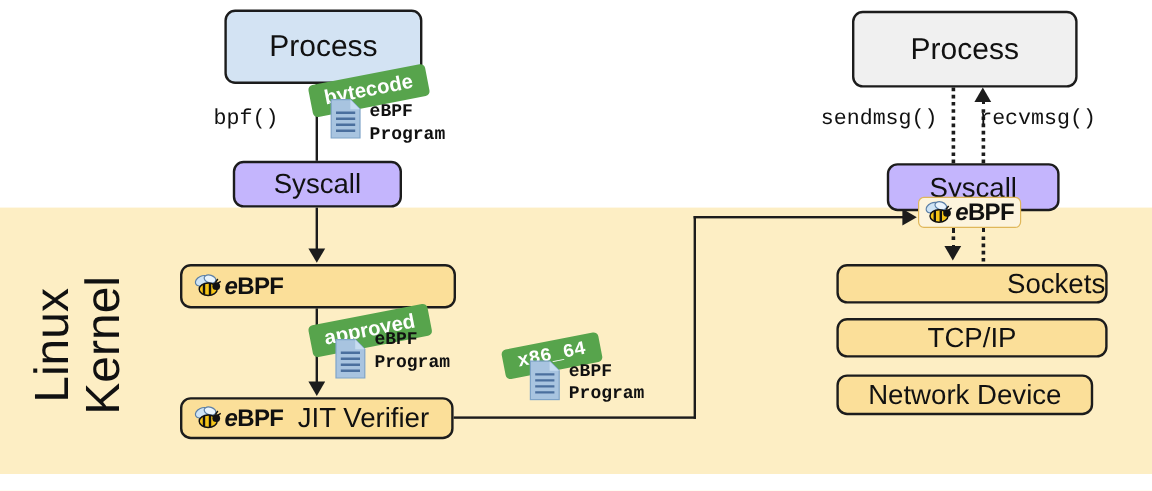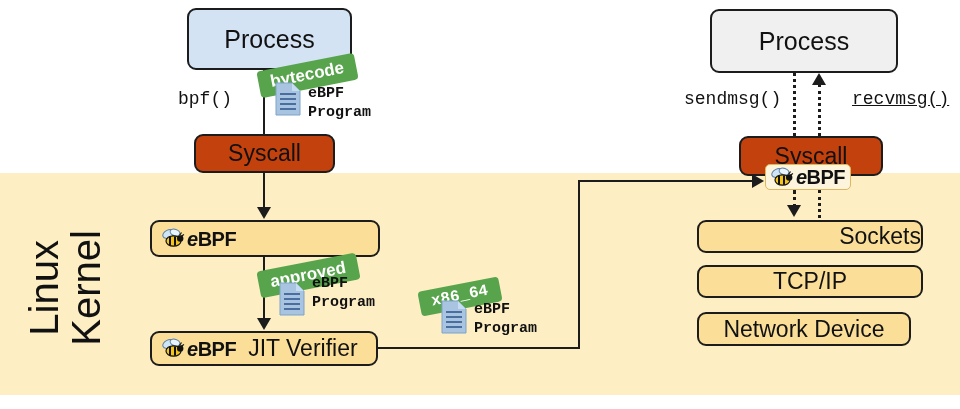--- a/index.html
+++ b/index.html
@@ -28,21 +28,21 @@
 
   
   .box{
     position:absolute;box-sizing:border-box;
     border:2px solid #1c1c1c;border-radius:9px;
     display:flex;align-items:center;justify-content:center;
     font-size:23px;color:#111;white-space:nowrap;
     font-family:"Liberation Sans", sans-serif;
   }
   .box.blue{background:#d3e3f3;}
-  .box.gray{background:#c2410c;}
+  .box.gray{background:#c4b5fd;}
   .box.gray-light{background:#f0f0f0;}
   .box.yellow{background:#fbdf99;}
   .box.kernelbox{justify-content:flex-start;padding-left:10px;gap:12px;}
 
   
   .ebpf-logo{display:inline-flex;align-items:center;gap:1px;line-height:1;}
   .ebpf-bee{display:block;}
   .ebpf-text{font-size:20px;font-weight:bold;color:#111;letter-spacing:-.5px;
              font-family:"Liberation Sans", sans-serif;}
   .ebpf-text .e{font-style:italic;font-weight:bold;}
@@ -228,21 +228,21 @@
   <div class="box gray-light" style="left:710px;top:9px;width:188px;height:64px;font-size:25px;">
     <span>Process</span>
   </div>
 
   <div class="dotline" style="left:793px;top:73px;height:63px;"></div>
 
   <div class="dotline" style="left:818px;top:84px;height:52px;"></div>
   <div class="arrow-up" style="left:812px;top:73px;"></div>
 
   <div class="call-label" style="left:684px;top:89px;">sendmsg()</div>
-  <div class="call-label" style="left:852px;top:89px;text-decoration:underline;">recvmsg()</div>
+  <div class="call-label" style="left:816px;top:89px;">recvmsg()</div>
 
   <div class="box gray" style="left:739px;top:136px;width:144px;height:40px;">
     <span>Syscall</span>
   </div>
 
   <div class="syscall-ebpf-badge" style="left:765px;top:164px;width:86px;height:26px;">
     <span class="ebpf-logo">
       <svg class="ebpf-bee" width="24" height="21" viewBox="0 0 24 21">
         <ellipse cx="6.5" cy="6" rx="6" ry="4" fill="#cfe4f5" stroke="#5b7fa6" stroke-width="1" transform="rotate(-25 6.5 6)"></ellipse>
         <ellipse cx="13" cy="4.5" rx="5" ry="3.2" fill="#eaf4fc" stroke="#5b7fa6" stroke-width="1" transform="rotate(18 13 4.5)"></ellipse>

